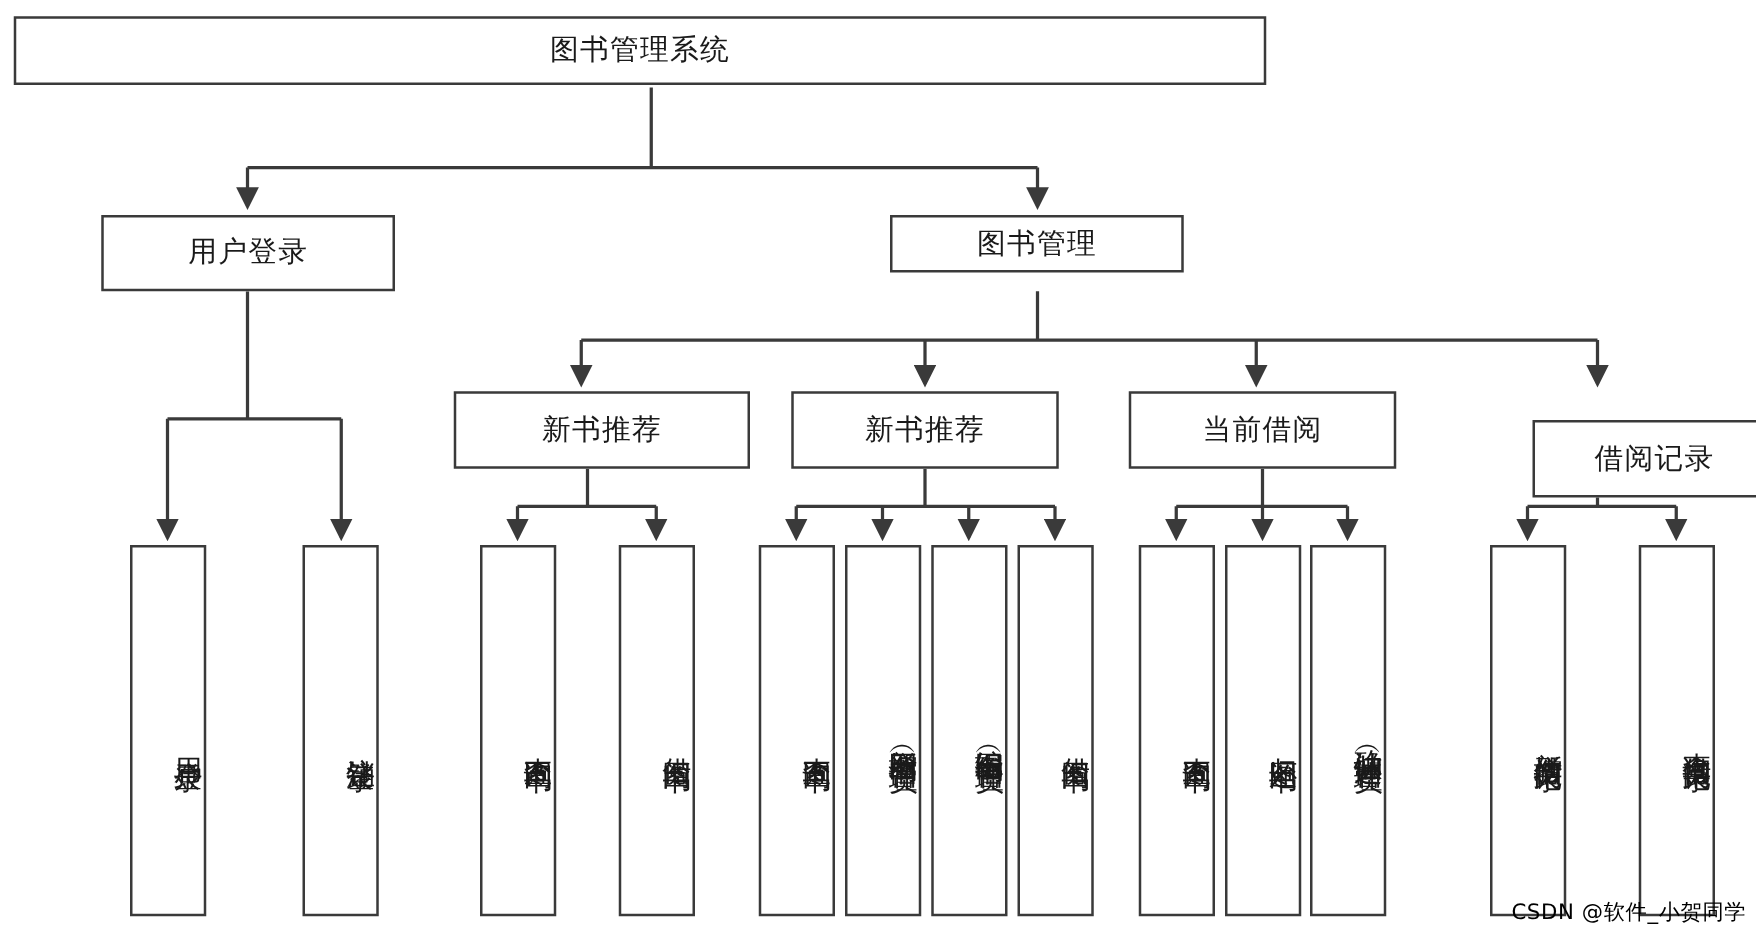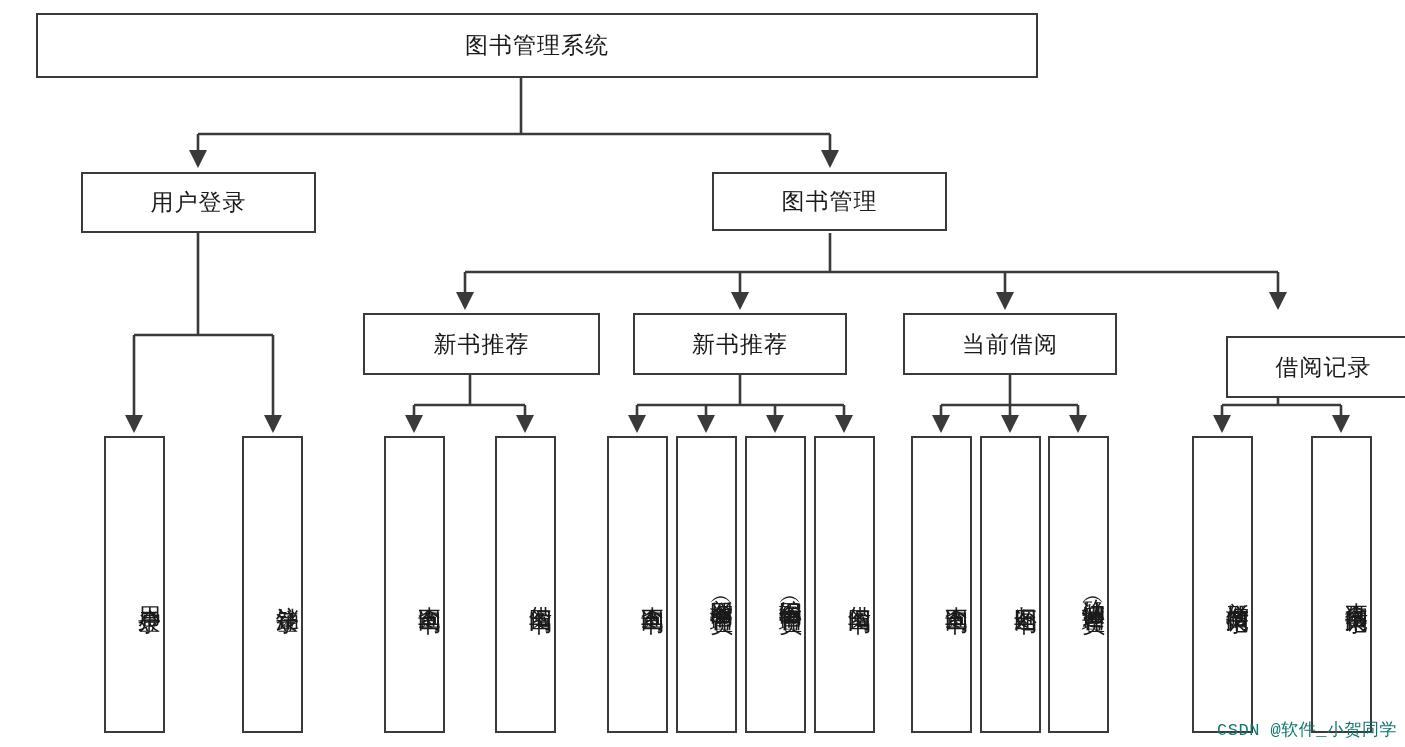--- a/index.html
+++ b/index.html
@@ -56,25 +56,24 @@
   }
   .node-label {
     display: block;
     white-space: pre-line;
   }
   #watermark {
     position: absolute;
     right: 8px;
     bottom: 6px;
     font-size: 17px;
-    color: #0f766e;
+    color: #000000;
     letter-spacing: 0.5px;
     z-index: 5;
     white-space: nowrap;
-    font-family: Liberation Mono, monospace;
   }
 </style>
 </head>
 <body>
 
 <div id="canvas">
 
   <svg id="edges" viewBox="0 0 1405 747" xmlns="http://www.w3.org/2000/svg">
     <defs>
       <marker id="arrow" viewBox="0 0 12 12" refX="10" refY="6" markerWidth="7" markerHeight="7" orient="auto-start-reverse">
@@ -118,28 +117,28 @@
       <path d="M 1010 405 L 1010 430" marker-end="url(#arrow)"></path>
       <path d="M 1078 405 L 1078 430" marker-end="url(#arrow)"></path>
 
       <path d="M 1278 375 L 1278 405"></path>
       <path d="M 1222 405 L 1341 405"></path>
       <path d="M 1222 405 L 1222 430" marker-end="url(#arrow)"></path>
       <path d="M 1341 405 L 1341 430" marker-end="url(#arrow)"></path>
     </g>
   </svg>
 
-  <div class="node horiz" style="left:36px; top:13px; width:1002px; height:65px;">
+  <div class="node horiz" style="left:11px; top:13px; width:1002px; height:55px;">
     <span class="node-label">图书管理系统</span>
   </div>
 
   <div class="node horiz" style="left:81px; top:172px; width:235px; height:61px;">
     <span class="node-label">用户登录</span>
   </div>
-  <div class="node horiz" style="left:712px; top:172px; width:235px; height:59px;">
+  <div class="node horiz" style="left:712px; top:172px; width:235px; height:46px;">
     <span class="node-label">图书管理</span>
   </div>
 
   <div class="node horiz" style="left:363px; top:313px; width:237px; height:62px;">
     <span class="node-label">新书推荐</span>
   </div>
   <div class="node horiz" style="left:633px; top:313px; width:214px; height:62px;">
     <span class="node-label">新书推荐</span>
   </div>
   <div class="node horiz" style="left:903px; top:313px; width:214px; height:62px;">

